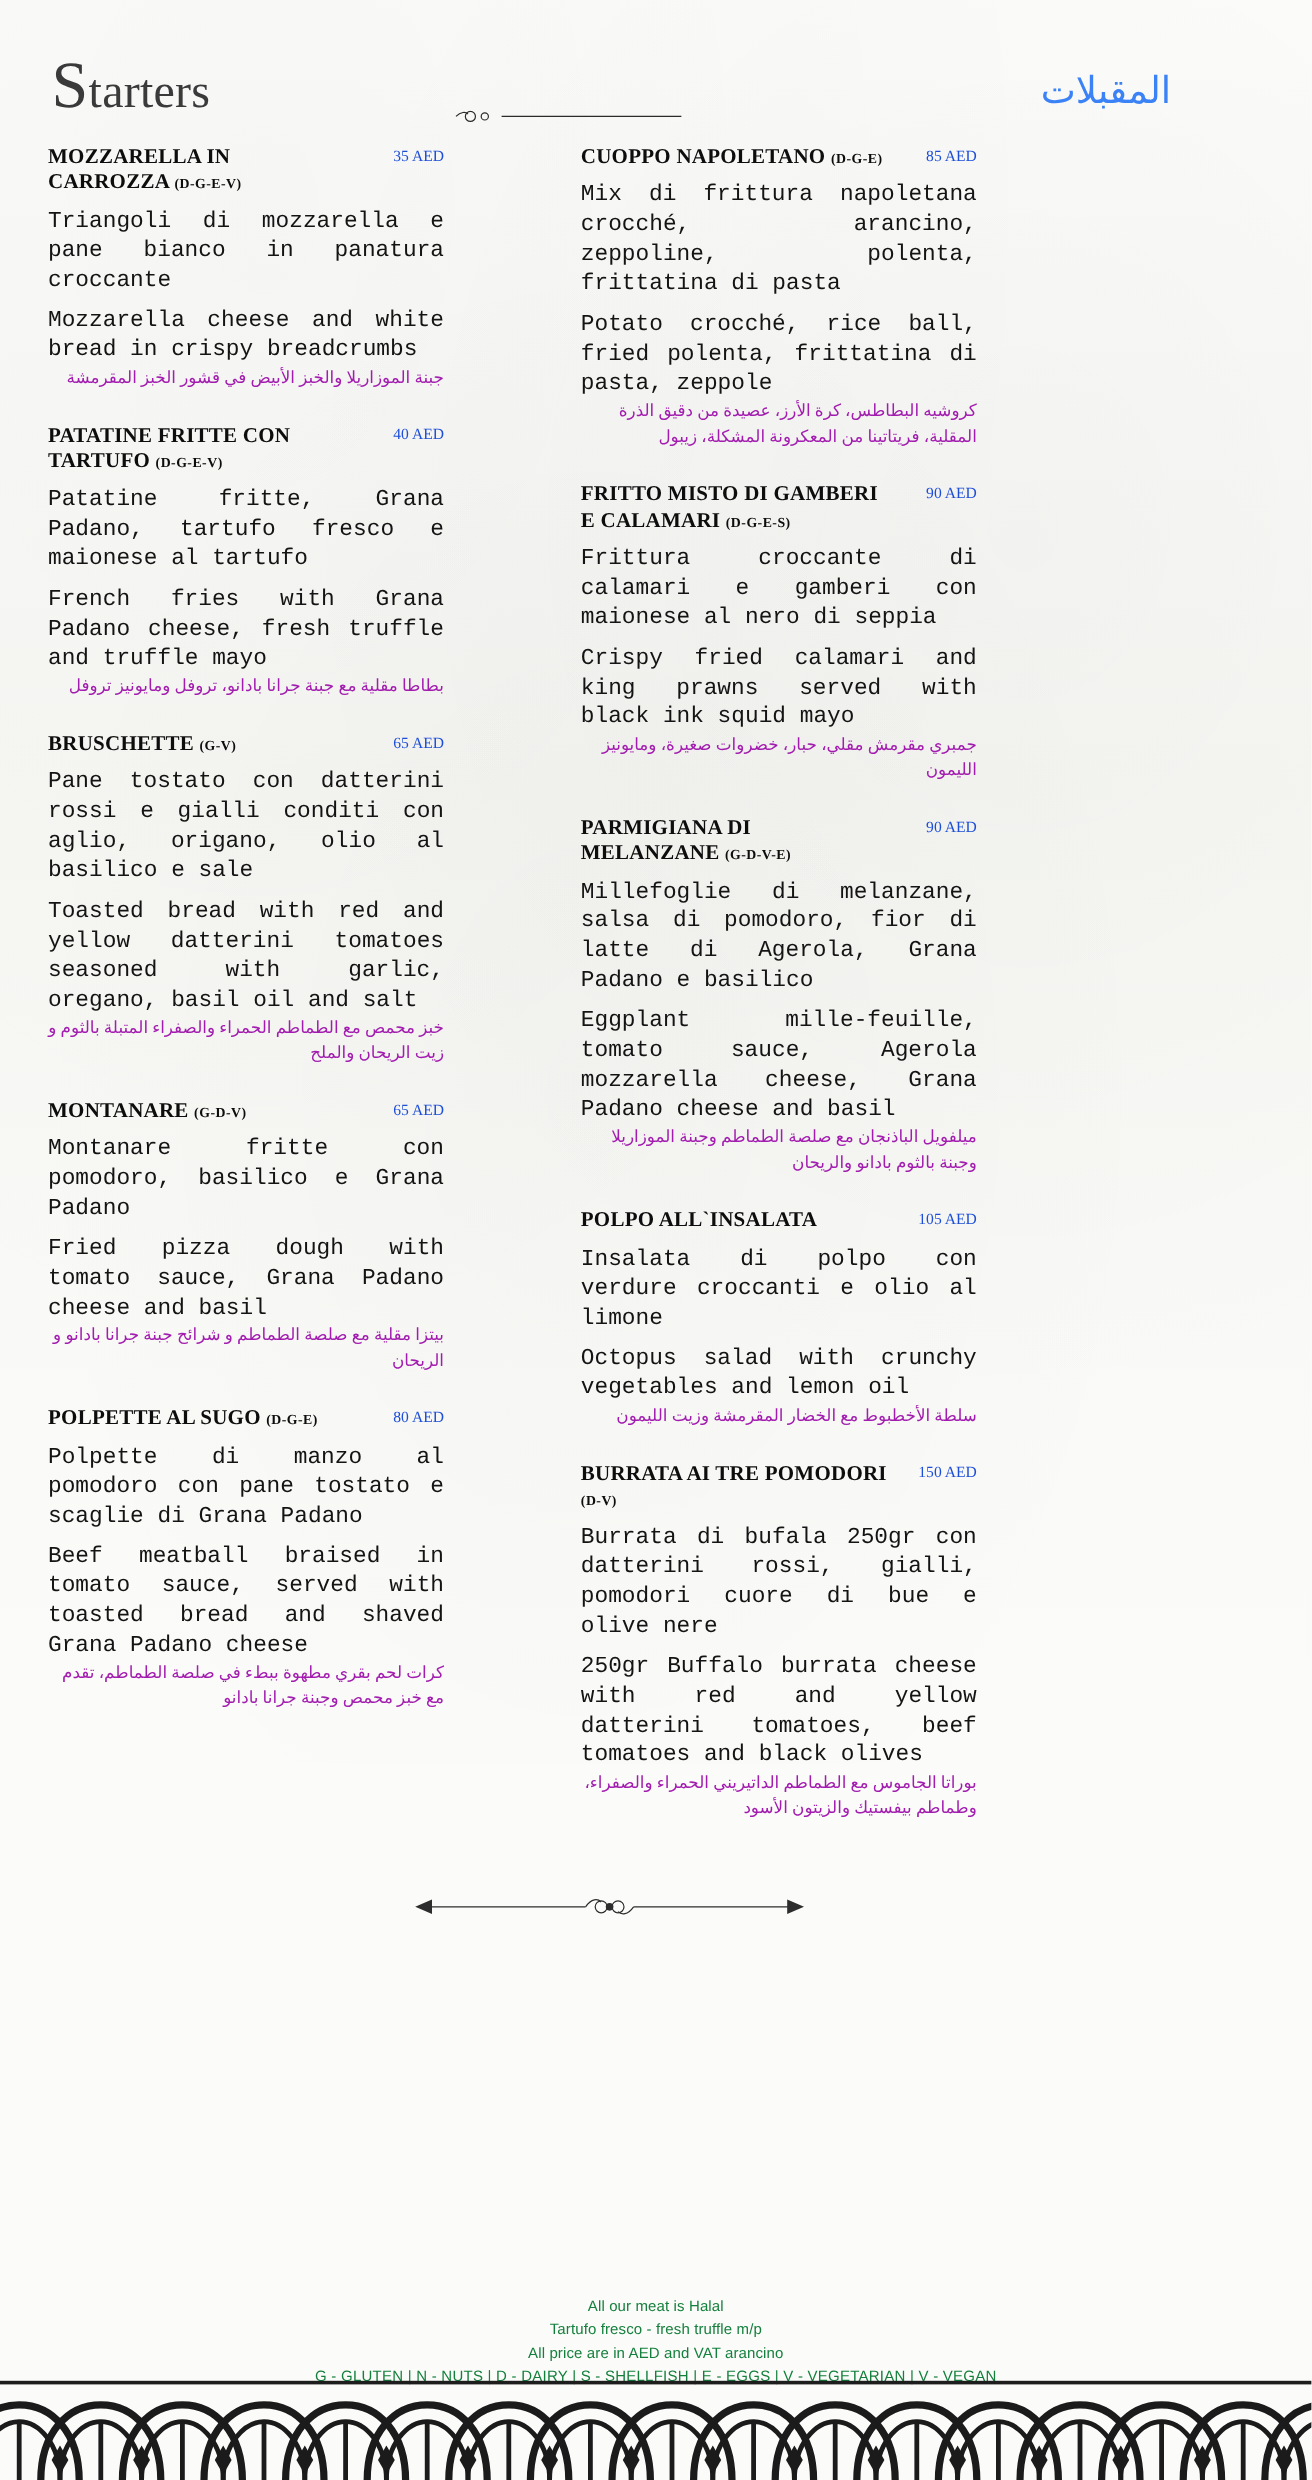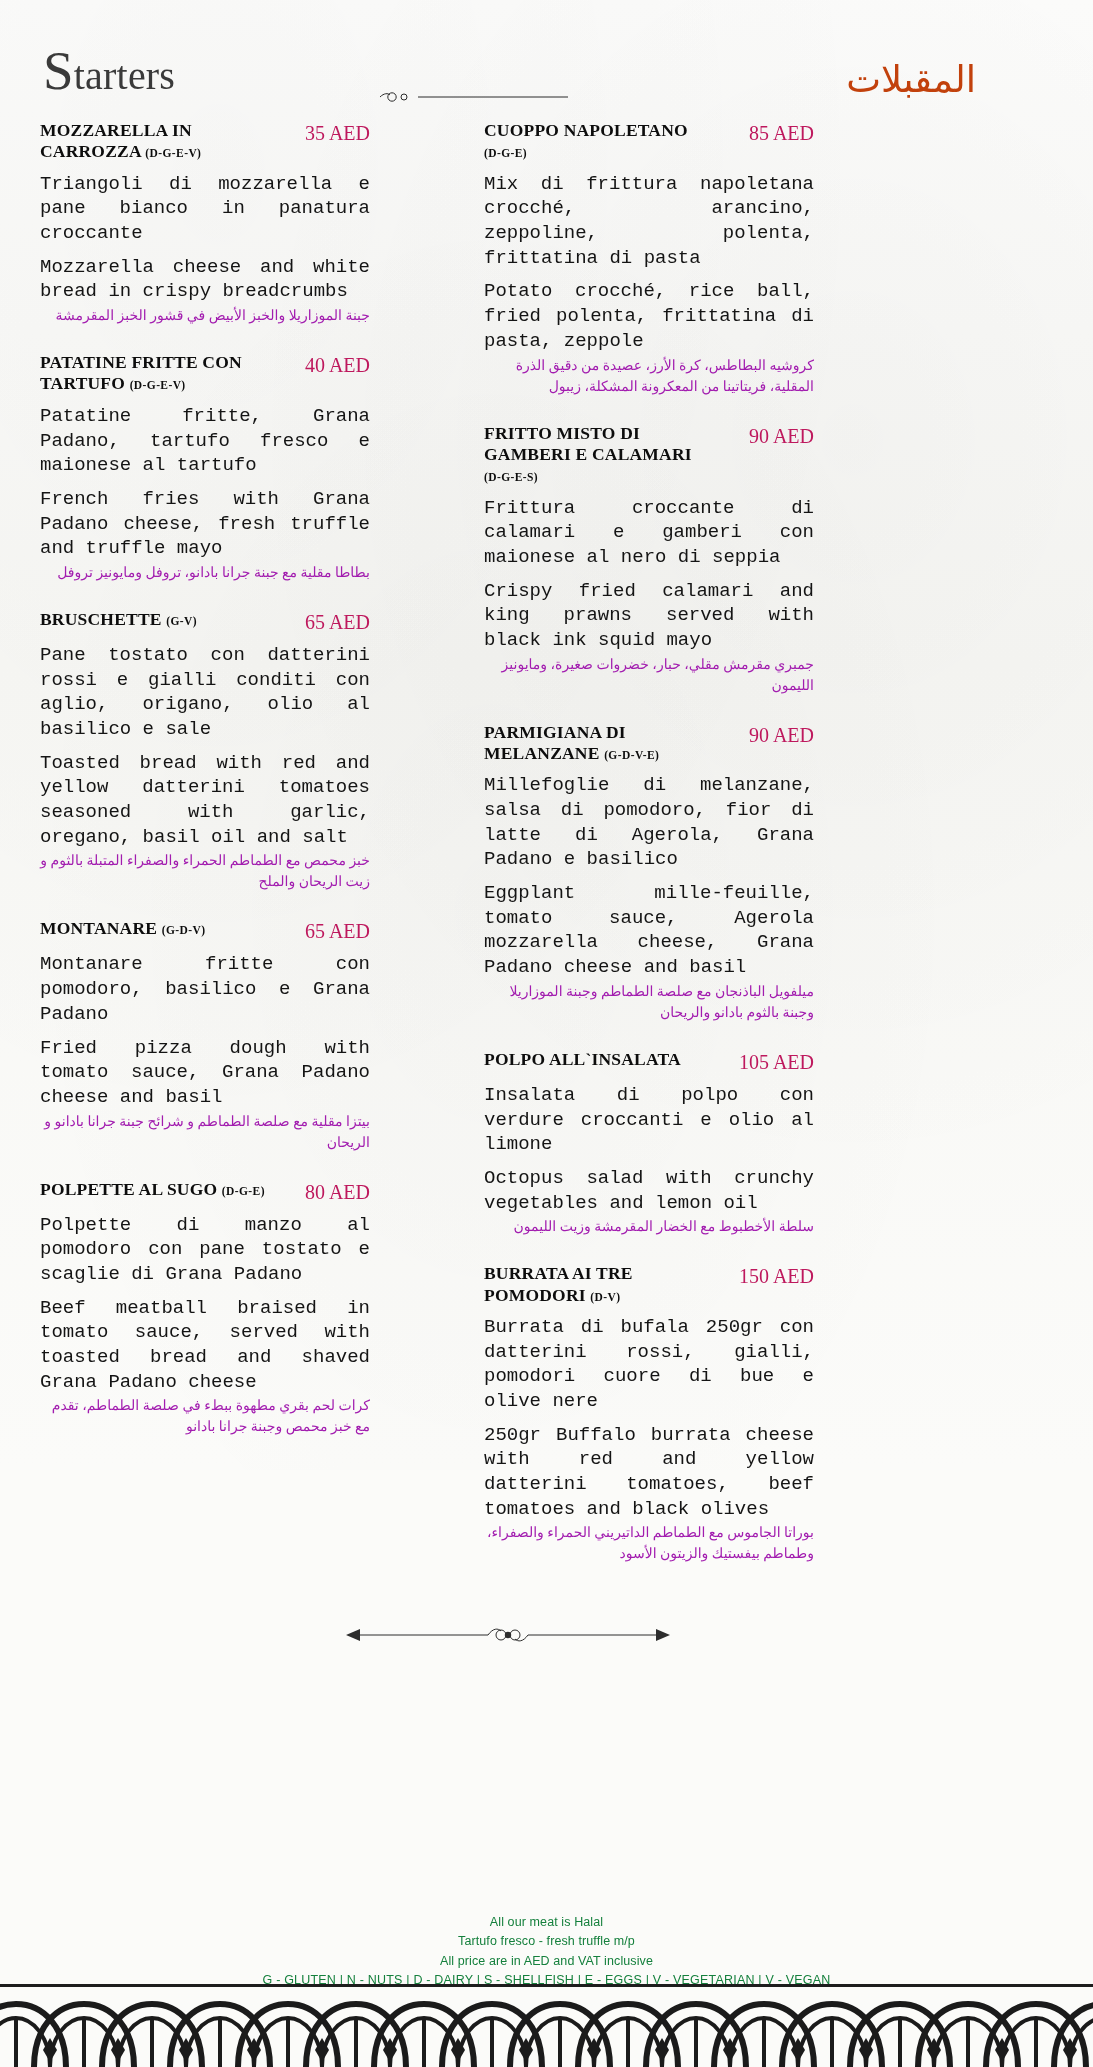--- a/index.html
+++ b/index.html
@@ -40,21 +40,21 @@
     font-size:40px; font-weight:400; letter-spacing:.2px;
     color:#3a3a3a;
   }
   .section-title .cap{ font-size:55px; line-height:0; }
   .title-rule{
     position:absolute; left:378px; top:92px; width:190px; height:10px;
   }
   .section-title-ar{
     position:absolute; right:40px; top:58px;
     font-family:"DejaVu Sans","Liberation Sans",sans-serif;
-    font-size:37px; direction:rtl; color:#c2410c;text-align:center;
+    font-size:31px; direction:rtl; color:#3b82f6;text-align:center;
   }
 
   
   .columns{
     display:flex;
     padding:0 36px 0 40px;
     gap:30px;
     align-items:flex-start;
   }
   .col{ width:auto; flex:1 1 0; }
@@ -69,21 +69,21 @@
   .item-name{
     font-weight:bold; font-size:17.5px; line-height:1.22;
     letter-spacing:.2px; color:#0d0d0d; max-width:250px;
   }
   .allerg{
     font-size:11.5px; font-weight:bold; letter-spacing:.4px;
     white-space:nowrap;
     text-align:right;
   }
   .price{
-    font-size:20px; white-space:nowrap; padding-top:2px; color:#be185d;
+    font-size:13px; white-space:nowrap; padding-top:2px; color:#1d4ed8;
     font-weight:400;
   }
   .desc{
     font-size:19px; line-height:1.3; margin-top:9px;
     text-align:justify; color:#141414;font-family:Liberation Mono, monospace;
   }
   .desc.en{ margin-top:9px; }
   .desc-ar{
     font-family:Liberation Serif, serif;
     font-size:14px; line-height:1.5; direction:rtl; text-align:right;
@@ -338,21 +338,21 @@
     <circle cx="170" cy="11" r="3.2" fill="#2d2d2d"></circle>
     <path d="M150 11 C155 4 160 4 163 7" fill="none" stroke="#2d2d2d" stroke-width="1"></path>
     <path d="M190 11 C185 18 180 18 177 15" fill="none" stroke="#2d2d2d" stroke-width="1"></path>
   </svg>
 
 </div>
 
 <div class="footer">
   <div>All our meat is Halal</div>
   <div>Tartufo fresco - fresh truffle m/p</div>
-  <div>All price are in AED and VAT inclusive</div>
+  <div>All price are in AED and VAT arancino</div>
   <div class="allergen-key">G - GLUTEN | N - NUTS | D - DAIRY | S - SHELLFISH | E - EGGS | V - VEGETARIAN | V - VEGAN</div>
 </div>
 
 <div class="band-rule"></div>
 
 <svg id="bottom-band" viewBox="0 0 1093 79" preserveAspectRatio="none">
   <rect width="1093" height="79" fill="#fbfbf9"></rect>
   <g fill="#1b1b1b">
 
     <g id="motif">

